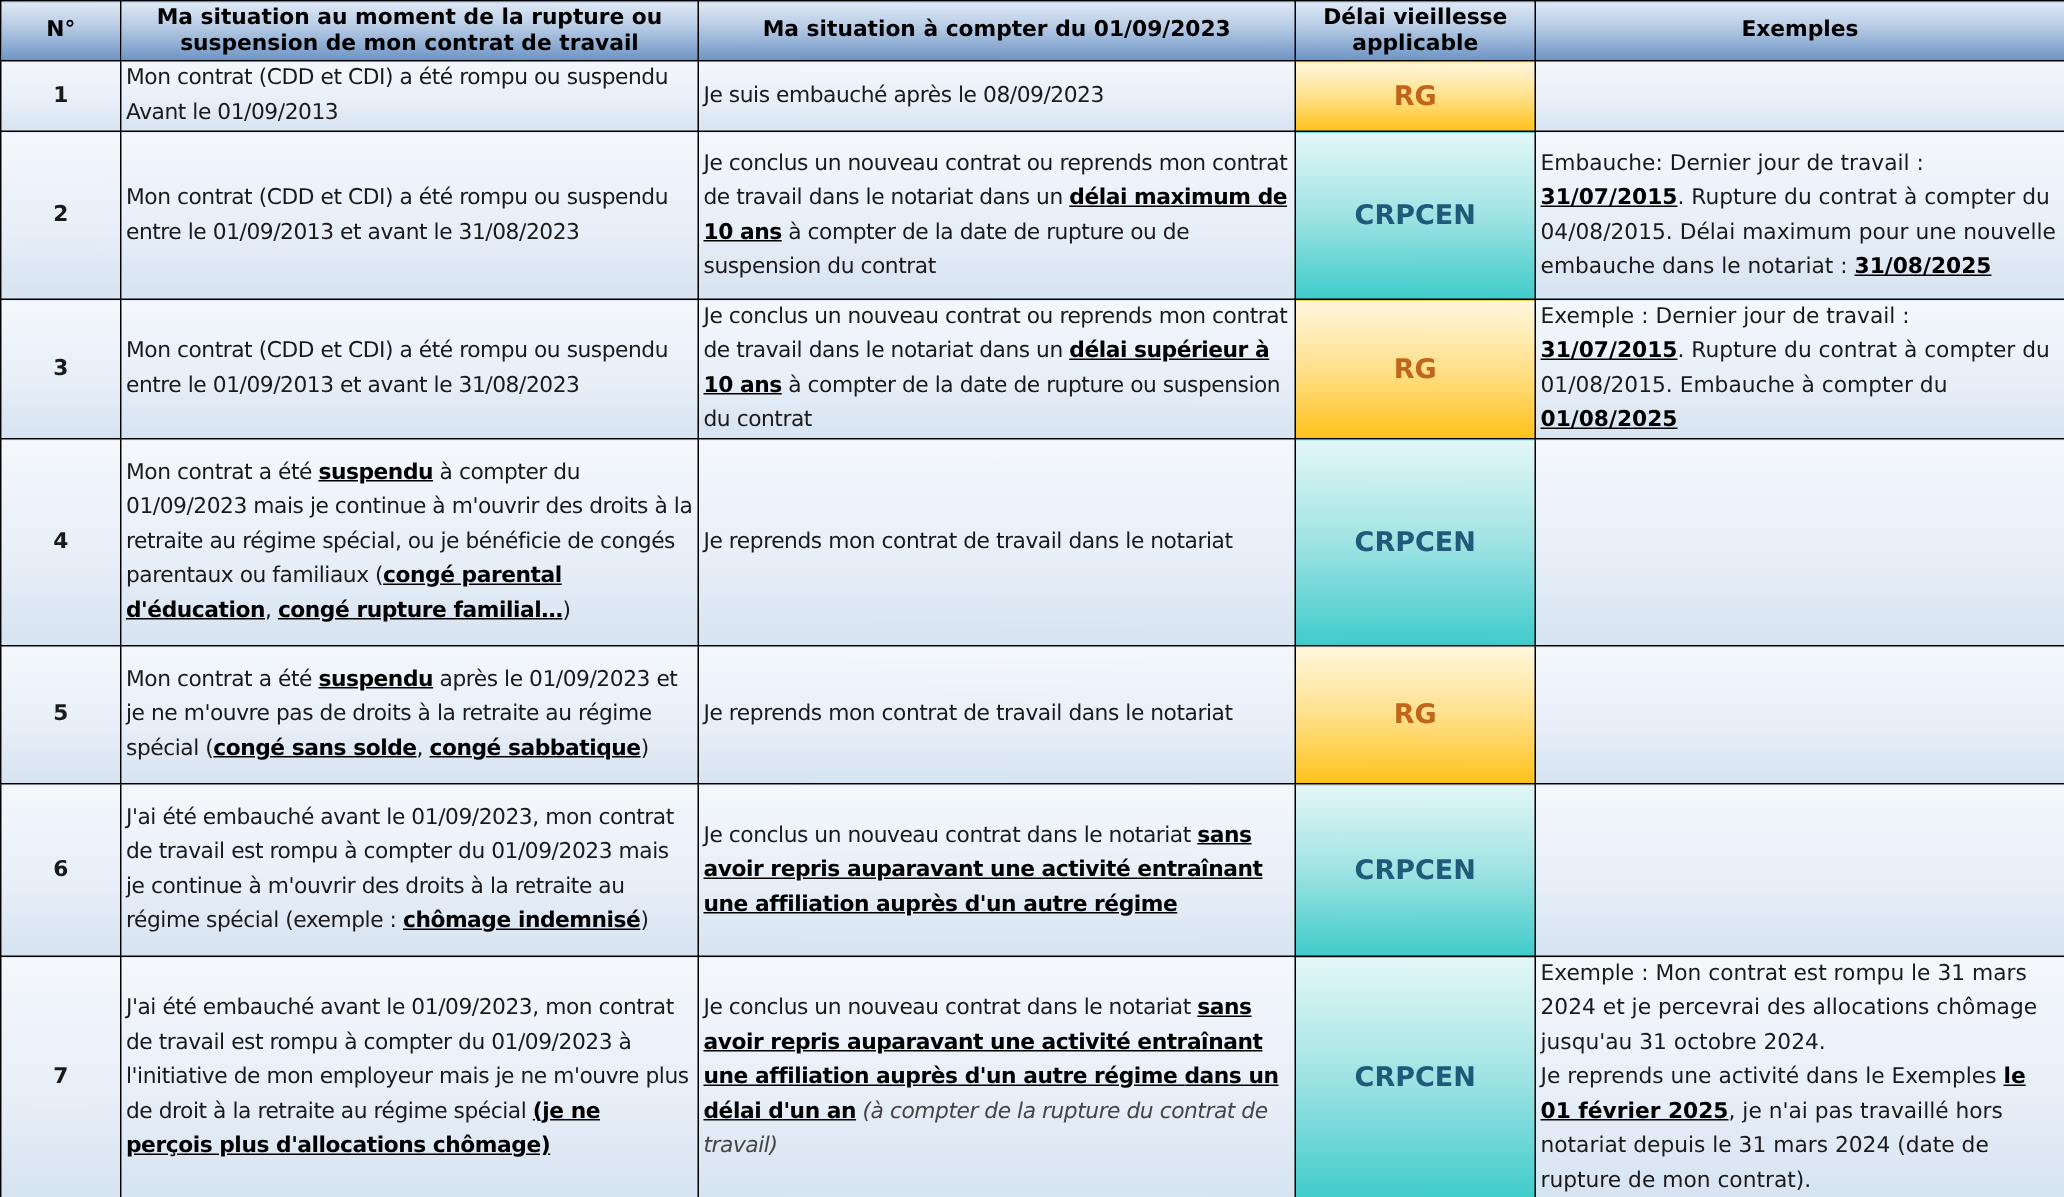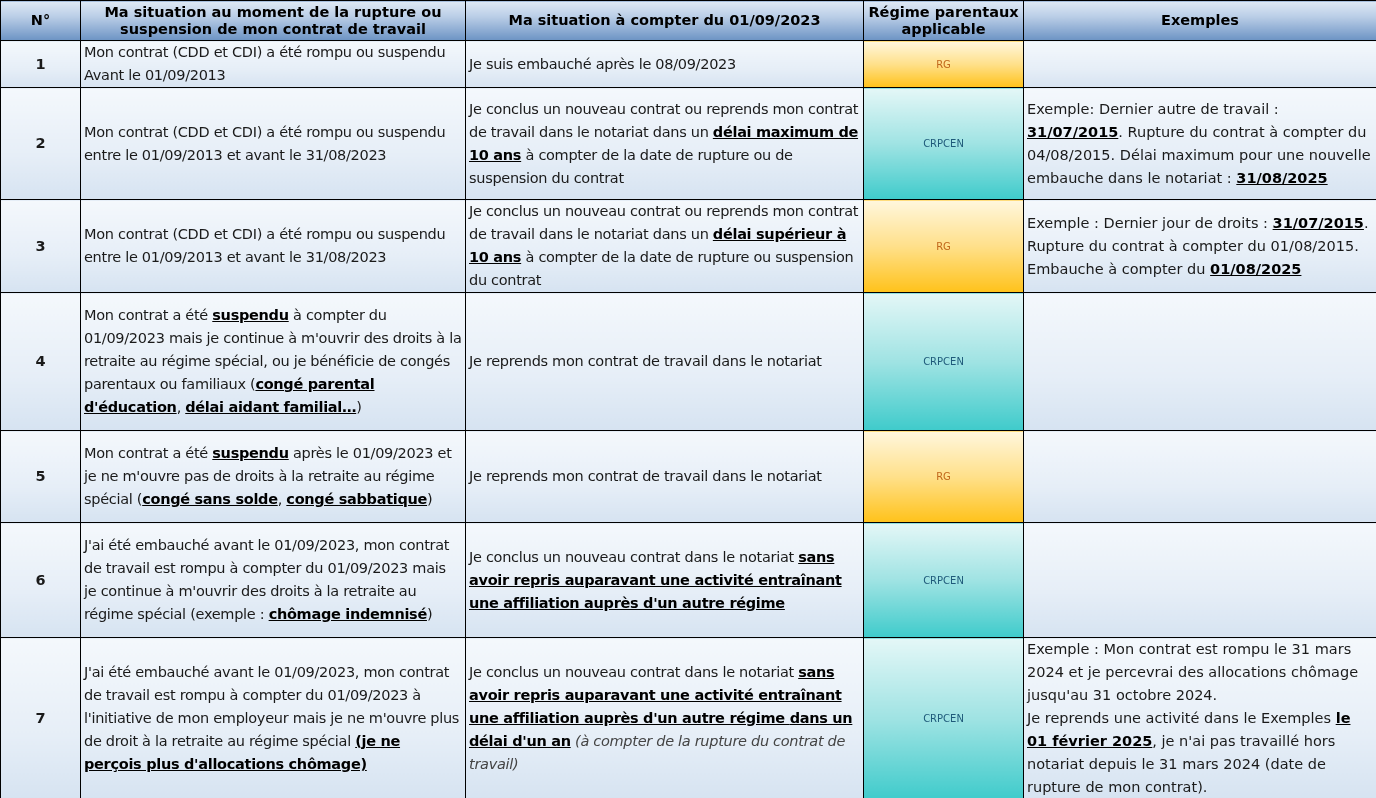--- a/index.html
+++ b/index.html
@@ -32,22 +32,22 @@
     background: linear-gradient(to bottom, #f4f8fc 0%, #e6eef7 60%, #d6e3f1 100%);
     letter-spacing: -0.3px;
   }
   .grid td.num {
     text-align: center;
     font-weight: bold;
     background: linear-gradient(to bottom, #f4f8fc 0%, #e6eef7 60%, #d6e3f1 100%);
   }
   .grid td.regime {
     text-align: center;
-    font-weight: normal;
-    font-size: 10px;
+    font-weight: bold;
+    font-size: 18px;
   }
   .grid td.rg {
     background: linear-gradient(to bottom, #fff7dd 0%, #ffe08a 50%, #ffc21a 100%);
     color: #c0661a;
   }
   .grid td.crpcen {
     background: linear-gradient(to bottom, #e4f7f7 0%, #9fe3e3 50%, #3fcbcb 100%);
     color: #1f5a7a;
   }
   .grid td.ex {
@@ -68,49 +68,49 @@
     <col style="width:385px">
     <col style="width:398px">
     <col style="width:160px">
     <col style="width:353px">
   </colgroup>
   <thead>
     <tr style="height:40px">
       <th>N°</th>
       <th>Ma situation au moment de la rupture ou suspension de mon contrat de travail</th>
       <th>Ma situation à compter du 01/09/2023</th>
-      <th>Régime parentaux applicable</th>
+      <th>Délai vieillesse applicable</th>
       <th>Exemples</th>
     </tr>
   </thead>
   <tbody id="rows">
       <tr style="height: 46px;">
         <td class="num">1</td>
         <td class="body"><span class="seg">Mon contrat (CDD et CDI) a été rompu ou suspendu Avant le 01/09/2013</span></td>
         <td class="body"><span class="seg">Je suis embauché après le 08/09/2023</span></td>
         <td class="regime rg">RG</td>
         <td class="ex"></td>
       </tr>
       <tr style="height: 112px;">
         <td class="num">2</td>
         <td class="body"><span class="seg">Mon contrat (CDD et CDI) a été rompu ou suspendu entre le 01/09/2013 et avant le 31/08/2023</span></td>
         <td class="body"><span class="seg">Je conclus un nouveau contrat ou reprends mon contrat de travail dans le notariat dans un </span><b>délai maximum de 10 ans</b><span class="seg"> à compter de la date de rupture ou de suspension du contrat</span></td>
         <td class="regime crpcen">CRPCEN</td>
-        <td class="ex"><span class="seg">Exemple:  Dernier autre de travail : </span><b>31/07/2015</b><span class="seg">. Rupture du contrat à compter du 04/08/2015. Délai maximum pour une nouvelle embauche dans le notariat : </span><b>31/08/2025</b></td>
+        <td class="ex"><span class="seg">Embauche:  Dernier jour de travail : </span><b>31/07/2015</b><span class="seg">. Rupture du contrat à compter du 04/08/2015. Délai maximum pour une nouvelle embauche dans le notariat : </span><b>31/08/2025</b></td>
       </tr>
       <tr style="height: 92px;">
         <td class="num">3</td>
         <td class="body"><span class="seg">Mon contrat (CDD et CDI) a été rompu ou suspendu entre le 01/09/2013 et avant le 31/08/2023</span></td>
         <td class="body"><span class="seg">Je conclus un nouveau contrat ou reprends mon contrat de travail dans le notariat dans un </span><b>délai supérieur à 10 ans</b><span class="seg"> à compter de la date de rupture ou suspension du contrat</span></td>
         <td class="regime rg">RG</td>
-        <td class="ex"><span class="seg">Exemple : Dernier jour de droits : </span><b>31/07/2015</b><span class="seg">. Rupture du contrat à compter du 01/08/2015. Embauche à compter du </span><b>01/08/2025</b></td>
+        <td class="ex"><span class="seg">Exemple : Dernier jour de travail : </span><b>31/07/2015</b><span class="seg">. Rupture du contrat à compter du 01/08/2015. Embauche à compter du </span><b>01/08/2025</b></td>
       </tr>
       <tr style="height: 138px;">
         <td class="num">4</td>
-        <td class="body"><span class="seg">Mon contrat a été </span><b>suspendu</b><span class="seg"> à compter du 01/09/2023 mais je continue à m'ouvrir des droits à la retraite au régime spécial, ou je bénéficie de congés parentaux ou familiaux (</span><b>congé parental d'éducation</b><span class="seg">, </span><b>délai aidant familial…</b><span class="seg">)</span></td>
+        <td class="body"><span class="seg">Mon contrat a été </span><b>suspendu</b><span class="seg"> à compter du 01/09/2023 mais je continue à m'ouvrir des droits à la retraite au régime spécial, ou je bénéficie de congés parentaux ou familiaux (</span><b>congé parental d'éducation</b><span class="seg">, </span><b>congé rupture familial…</b><span class="seg">)</span></td>
         <td class="body"><span class="seg">Je reprends mon contrat de travail dans le notariat</span></td>
         <td class="regime crpcen">CRPCEN</td>
         <td class="ex"></td>
       </tr>
       <tr style="height: 92px;">
         <td class="num">5</td>
         <td class="body"><span class="seg">Mon contrat a été </span><b>suspendu</b><span class="seg"> après le 01/09/2023 et je ne m'ouvre pas de droits à la retraite au régime spécial (</span><b>congé sans solde</b><span class="seg">, </span><b>congé sabbatique</b><span class="seg">)</span></td>
         <td class="body"><span class="seg">Je reprends mon contrat de travail dans le notariat</span></td>
         <td class="regime rg">RG</td>
         <td class="ex"></td>

